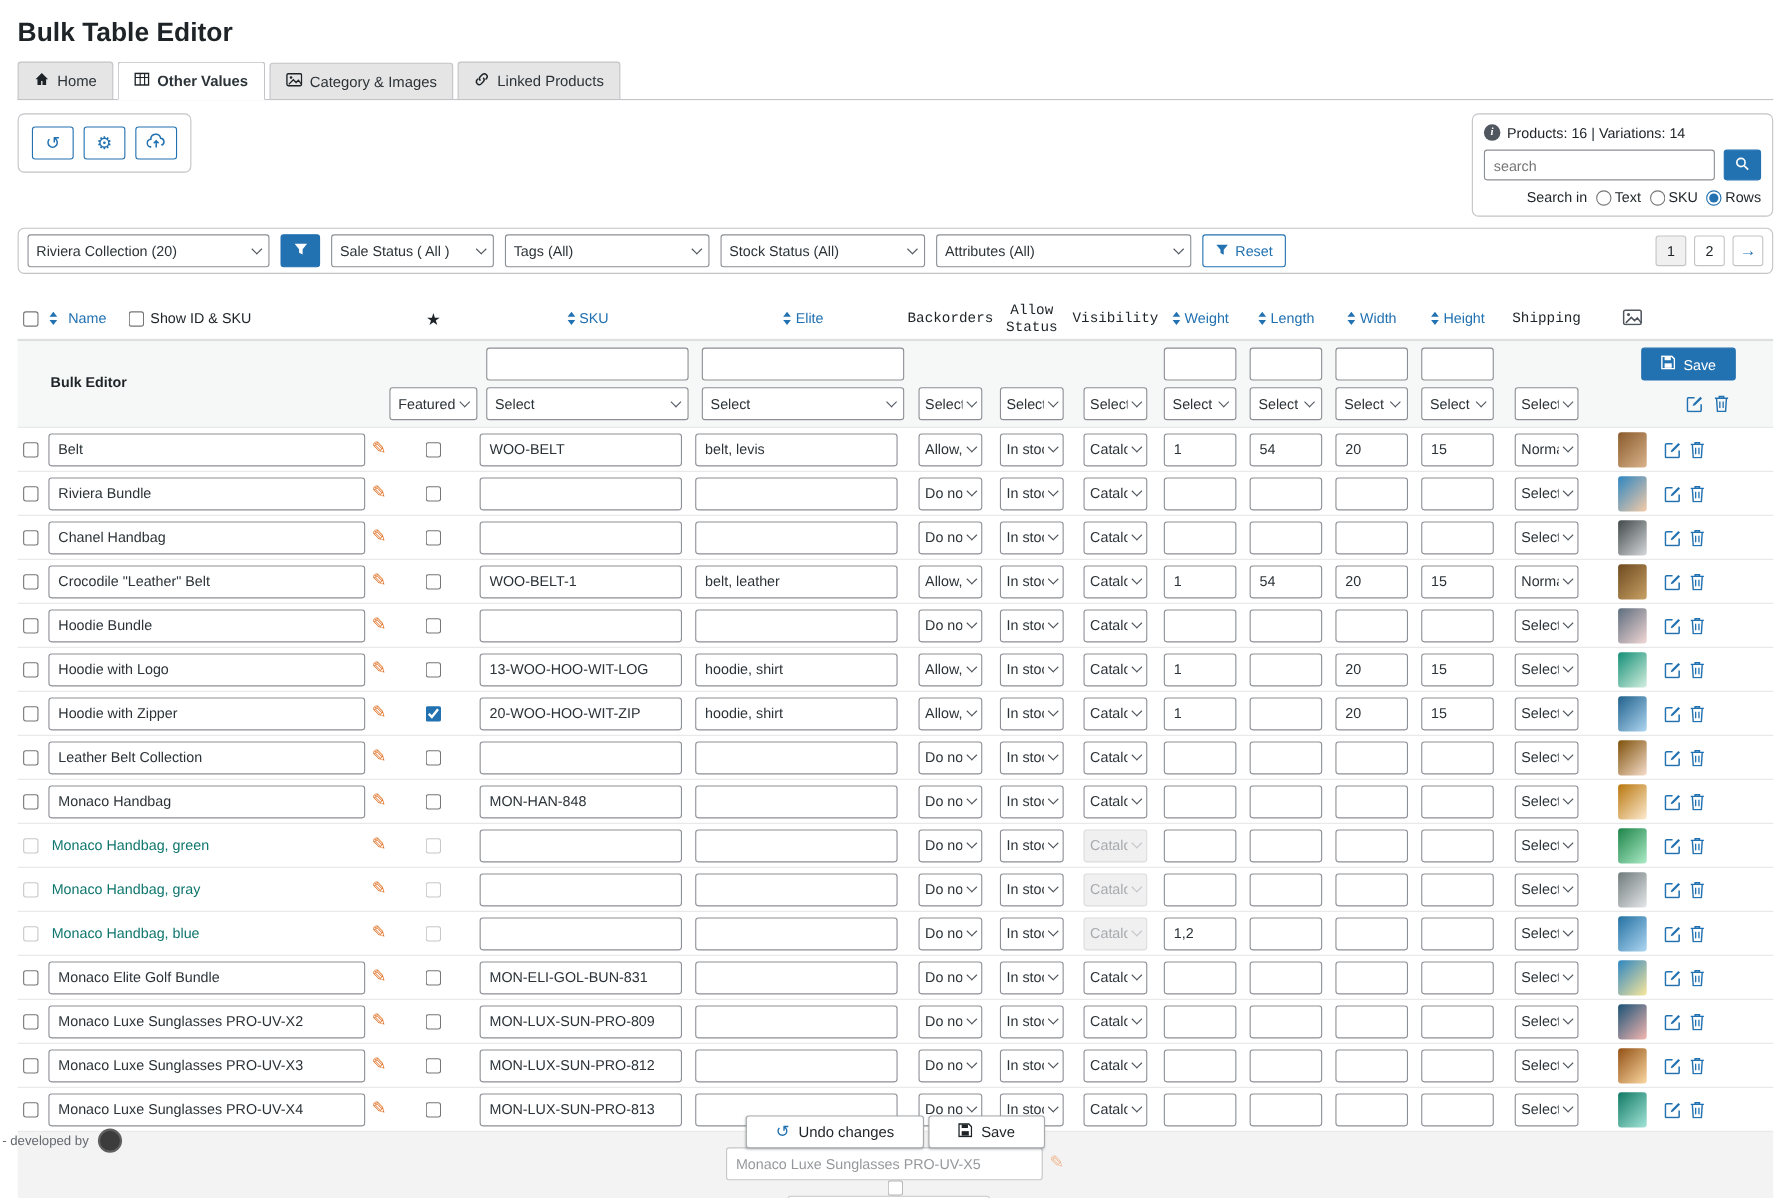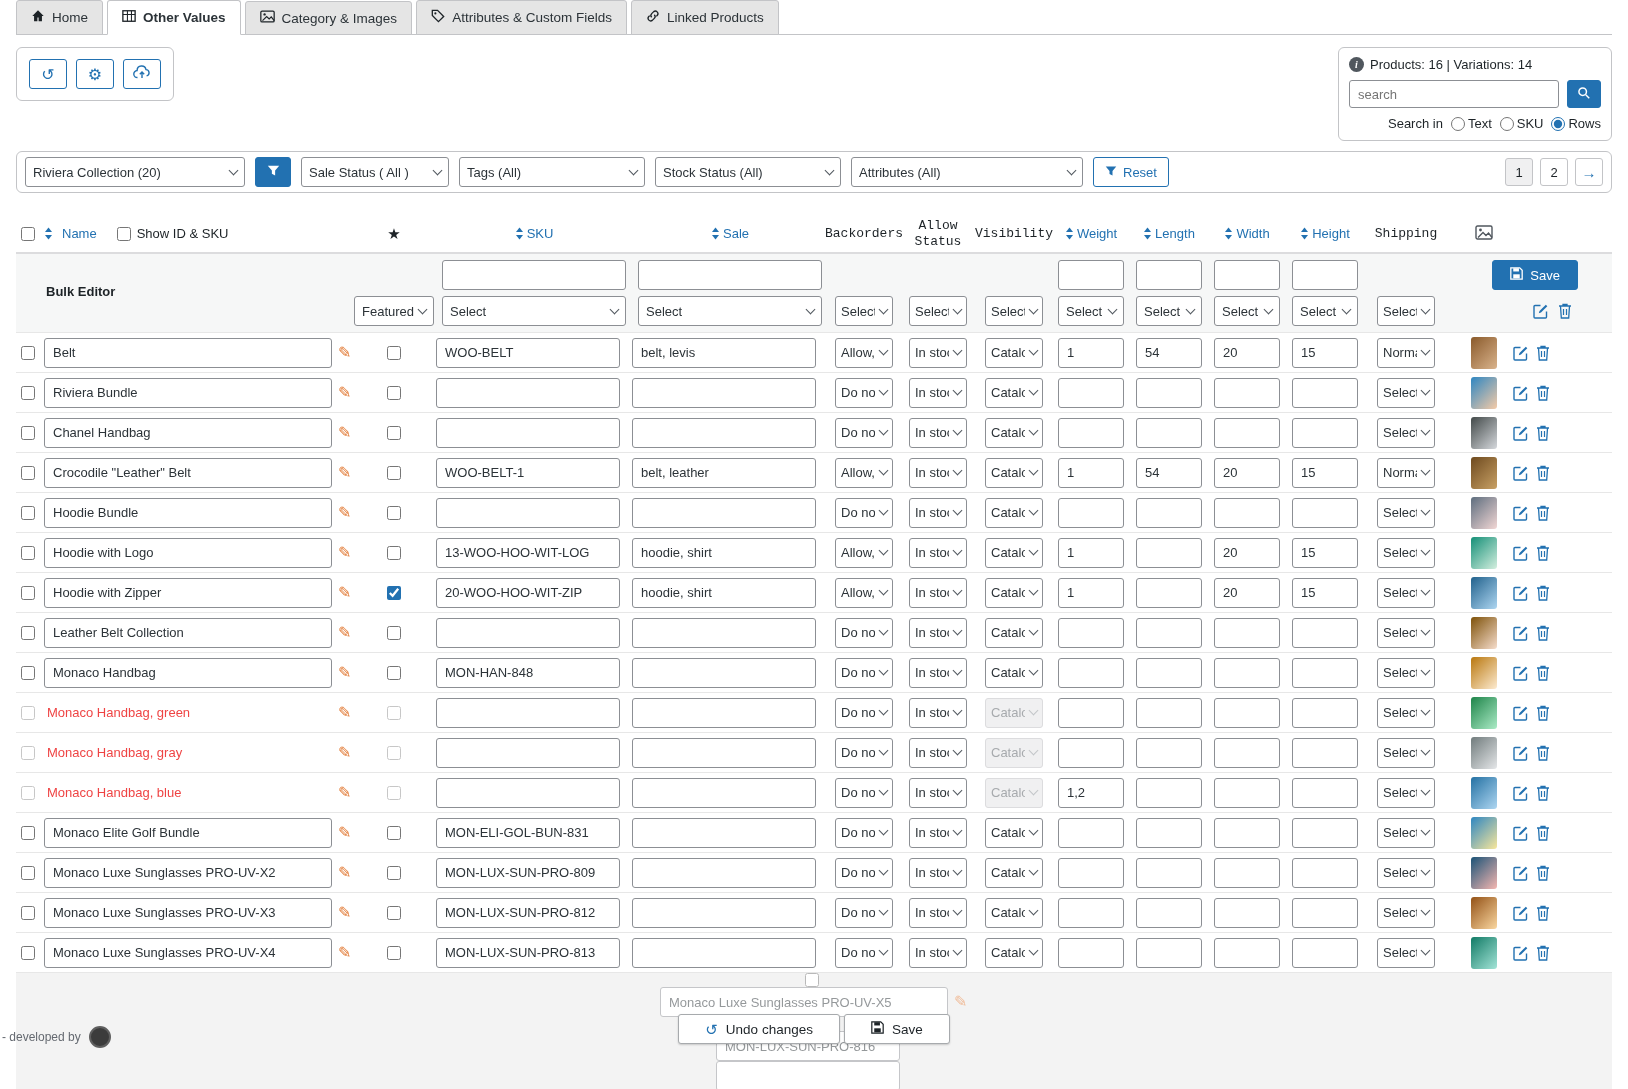--- a/index.html
+++ b/index.html
@@ -57,21 +57,21 @@
 .name-input{width:288px;}
 .txt.wide{width:184px;}
 .txt.num{width:66px;}
 .select.sm{width:58px;padding:0 5px;}
 .select.num{width:66px;}
 .select.wide{width:184px;}
 .select.feat{width:80px;}
 .select.disabled{background:#f0f0f1;color:#a7aaad;border-color:#dcdcde;}
 .select.disabled .chev{border-color:#c3c6c9;}
 .pencil{color:#e27730;font-size:16px;cursor:pointer;line-height:1;}
-.name-plain{font-size:13px;color:#ef4444;padding-left:3px;width:288px;white-space:nowrap;overflow:hidden;}
+.name-plain{font-size:13px;color:#0f766e;padding-left:3px;width:288px;white-space:nowrap;overflow:hidden;}
 .trow:not(.variation) .name-plain{display:none;}
 .variation .sel-cb,.variation .feat-cb{opacity:.4;}
 .thumb{width:26px;height:32px;border-radius:3px;}
 .act-icon{cursor:pointer;display:flex;}
 .bulk{background:#f6f7f7;border-top:1px solid #dcdcde;align-items:stretch;padding:6px 0;}
 .bulk .stack{flex-direction:column;gap:6px;justify-content:flex-start;align-items:center;}
 .slot{height:30px;display:flex;align-items:center;justify-content:center;}
 .bulk-text{flex-direction:column;align-items:flex-start;justify-content:center;display:flex;padding-right:16px;padding-left:2px;}
 .bulk-title{font-weight:700;font-size:13px;margin-bottom:3px;}
 .bulk-desc{font-size:12px;color:#3c434a;line-height:1.35;}
@@ -82,20 +82,21 @@
 .footerbar{position:absolute;left:0;right:0;top:1014px;display:flex;justify-content:center;gap:4px;z-index:5;}
 .f-btn{height:30px;background:#fff;border:1px solid #a7aaad;border-radius:3px;display:flex;align-items:center;gap:8px;padding:0 26px;font-size:13.5px;color:#1d2327;cursor:pointer;font-family:inherit;box-shadow:0 1px 2px rgba(0,0,0,.18);}
 .u-icon{color:#2271b1;font-size:15px;line-height:1;}
 .credit{position:absolute;left:2px;top:1026px;display:flex;align-items:center;gap:8px;font-size:12px;color:#646970;z-index:6;}
 .dev-logo{width:22px;height:22px;border-radius:50%;background:#3c3c3c;border:2px solid #5f5f5f;}
 </style>
 </head>
 <body>
 
 <div class="wrap">
+  <h1>Bulk Table Editor</h1>
 
   <div class="tabs">
     <div class="tab">
       <span><svg width="14" height="14" viewBox="0 0 16 16">
             <path d="M8 1.5 14.5 8h-2v6h-3.8V9.8H7.3V14H3.5V8h-2z" fill="#1d2327"></path>
           </svg></span>
       <span>Home</span>
     </div>
     <div class="tab active">
       <span><svg width="14" height="14" viewBox="0 0 16 16">
@@ -104,27 +105,20 @@
           </svg></span>
       <span>Other Values</span>
     </div>
     <div class="tab">
       <span><svg width="15" height="13" viewBox="0 0 18 15">
             <rect x="1" y="1" width="16" height="13" rx="1.5" fill="none" stroke="#1d2327" stroke-width="1.5"></rect>
             <circle cx="5.5" cy="5" r="1.4" fill="#1d2327"></circle>
             <path d="M3 12.5 8 7.5l3 3 2.5-2.5 3.5 4.5" fill="none" stroke="#1d2327" stroke-width="1.4"></path>
           </svg></span>
       <span>Category &amp; Images</span>
-    </div>
-    <div class="tab">
-      <span><svg width="14" height="14" viewBox="0 0 16 16">
-            <path d="M1.5 1.5h6l7 7-6 6-7-7z" fill="none" stroke="#1d2327" stroke-width="1.5"></path>
-            <circle cx="5" cy="5" r="1.2" fill="#1d2327"></circle>
-          </svg></span>
-      <span>Attributes &amp; Custom Fields</span>
     </div>
     <div class="tab">
       <span><svg width="14" height="14" viewBox="0 0 16 16">
             <path d="M6.5 9.5a3 3 0 0 1 0-4.2l2.3-2.3a3 3 0 0 1 4.2 4.2l-1.2 1.2M9.5 6.5a3 3 0 0 1 0 4.2l-2.3 2.3a3 3 0 0 1-4.2-4.2l1.2-1.2" fill="none" stroke="#1d2327" stroke-width="1.5"></path>
           </svg></span>
       <span>Linked Products</span>
     </div>
   </div>
 
   <div class="controls">
@@ -237,21 +231,21 @@
             <path d="M4.5 0.5 8 5H1z" fill="#2271b1"></path>
             <path d="M4.5 12.5 1 8h7z" fill="#2271b1"></path>
           </svg>
         <span class="hlink">SKU</span>
       </div>
       <div class="c c-tags" style="justify-content:center;">
         <svg class="sorticon" width="9" height="13" viewBox="0 0 9 13">
             <path d="M4.5 0.5 8 5H1z" fill="#2271b1"></path>
             <path d="M4.5 12.5 1 8h7z" fill="#2271b1"></path>
           </svg>
-        <span class="hlink">Sale</span>
+        <span class="hlink">Elite</span>
       </div>
       <div class="c c-back hdr-dark">Backorders</div>
       <div class="c c-stock hdr-dark" style="width:76px;">
           <span style="white-space:normal;text-align:center;">Allow Status</span>
         </div>
       <div class="c c-vis hdr-dark">Visibility</div>
       <div class="c c-num">
         <svg class="sorticon" width="9" height="13" viewBox="0 0 9 13">
             <path d="M4.5 0.5 8 5H1z" fill="#2271b1"></path>
             <path d="M4.5 12.5 1 8h7z" fill="#2271b1"></path>

